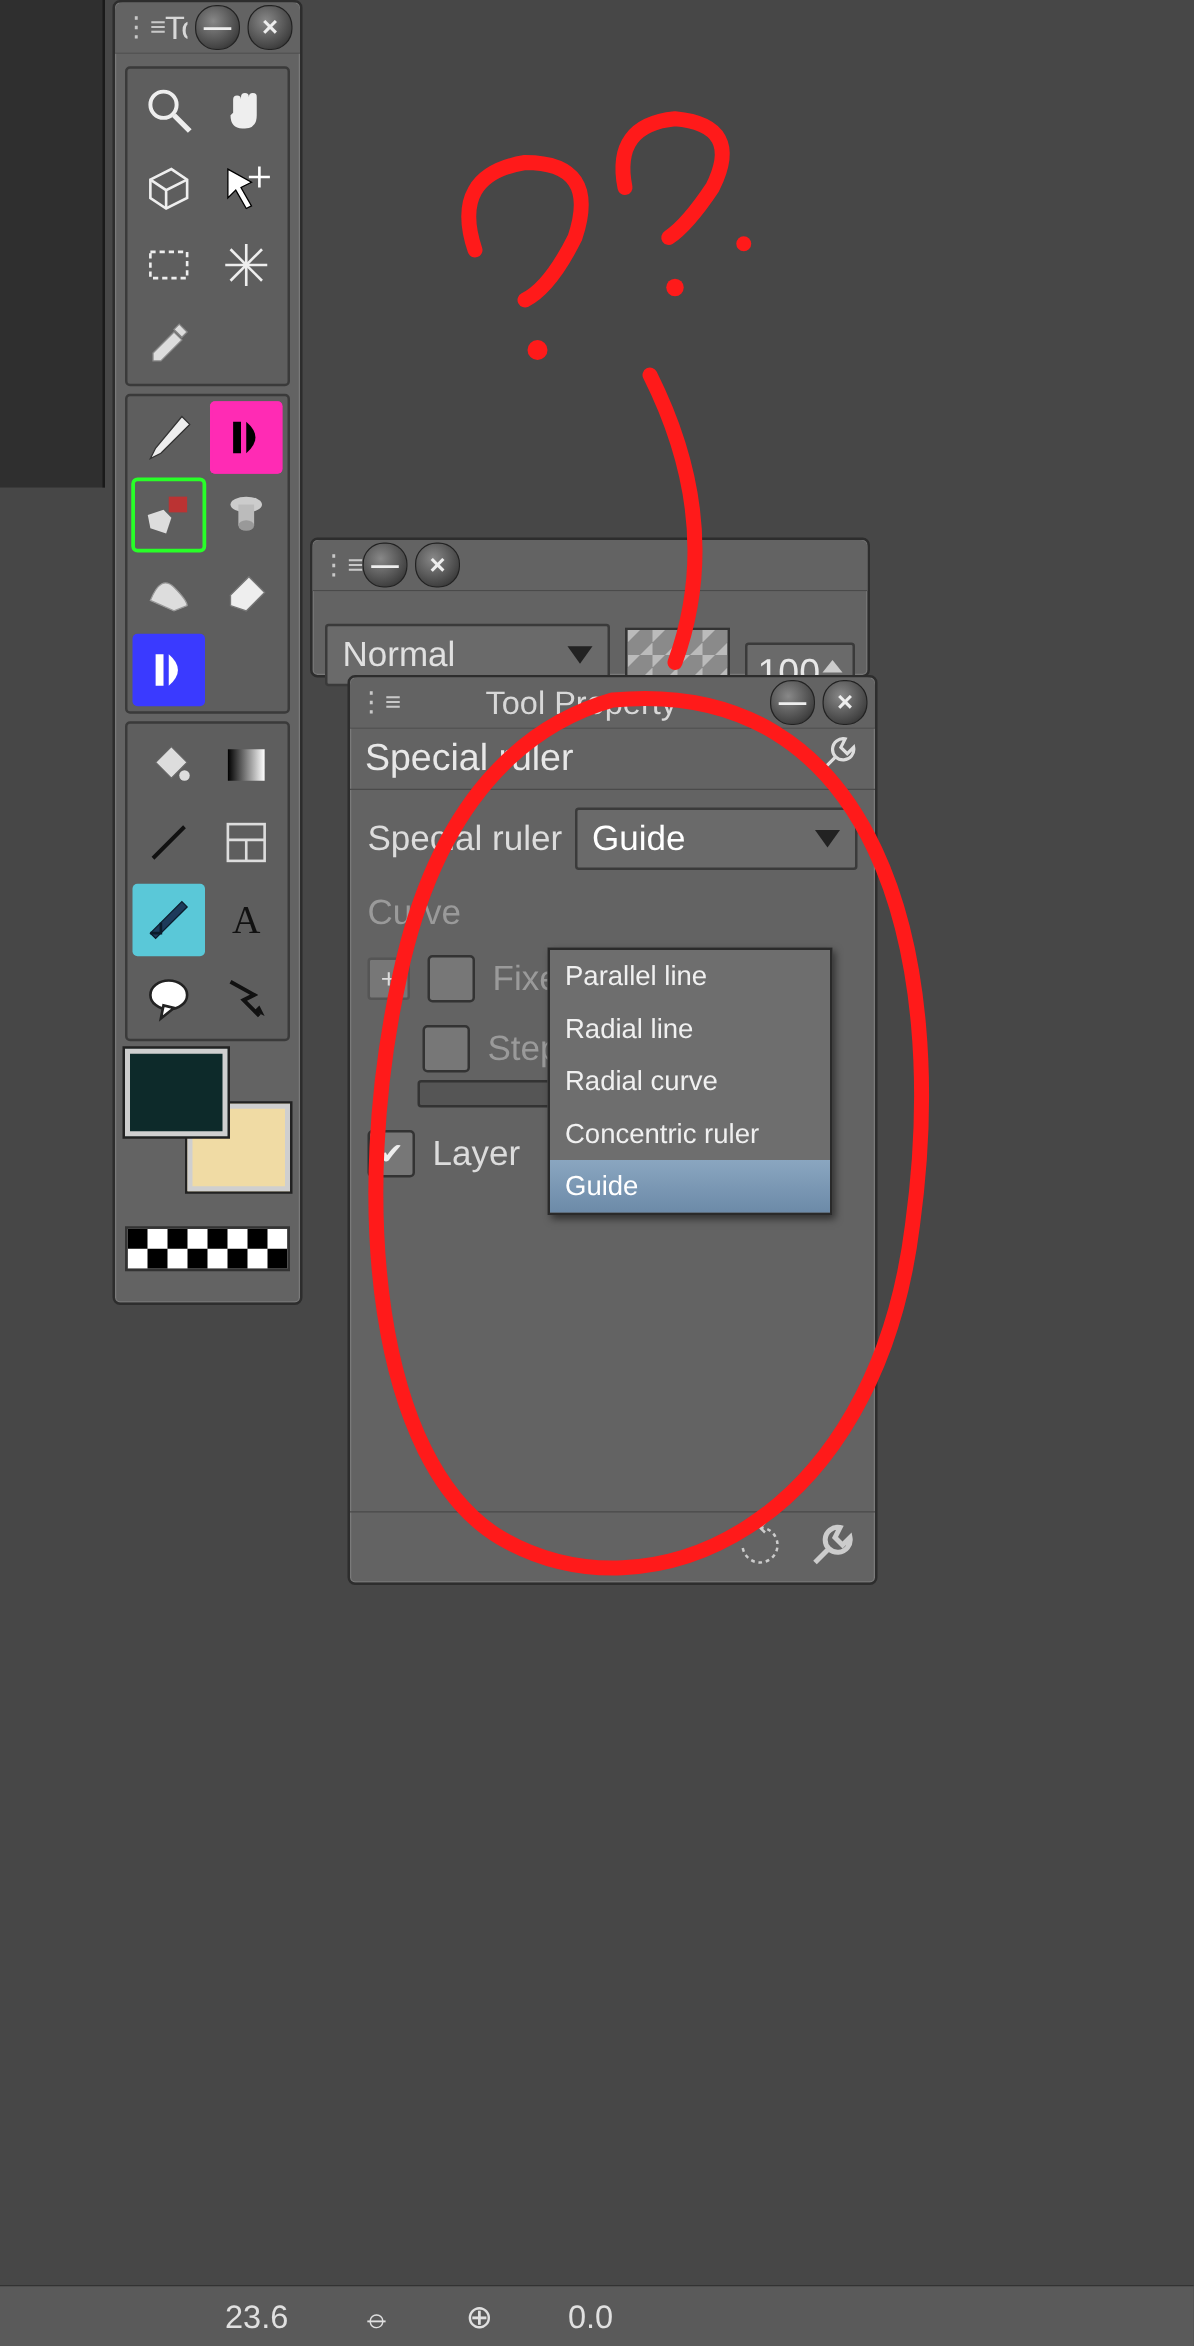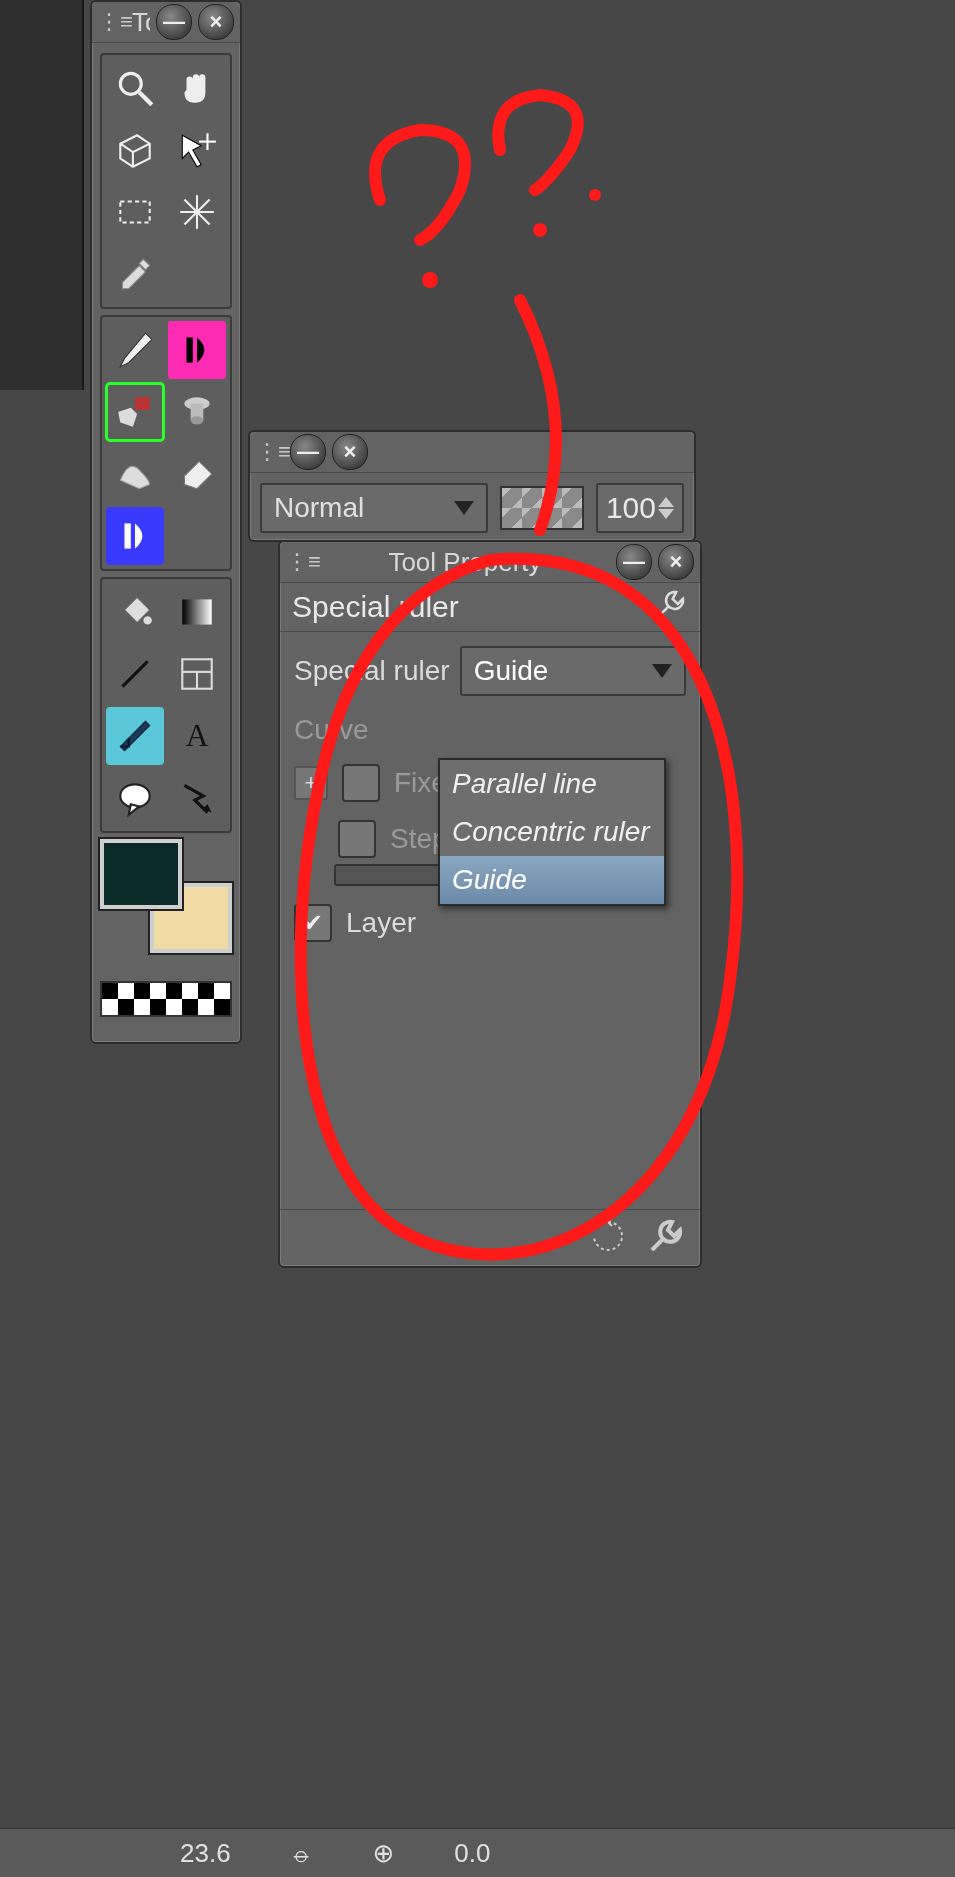--- a/index.html
+++ b/index.html
@@ -160,20 +160,21 @@
     display: flex;
     align-items: center;
     gap: 2px;
     height: 46px;
     background: #6a6a6a;
     border: 2px solid #3a3a3a;
     border-radius: 3px;
     padding: 0 8px;
     font-size: 30px;
     color: #e8e8e8;
+    margin-top: 31px;
   }
   .spinner {
     display:flex; flex-direction:column; gap:2px;
   }
   .spinner div{ width:0;height:0;border-left:8px solid transparent;border-right:8px solid transparent;}
   .spinner .up{border-bottom:10px solid #ccc;}
   .spinner .dn{border-top:10px solid #ccc;}
 
   
   #toolprop-panel {
@@ -228,24 +229,23 @@
     position:absolute;
     left:438px; top:758px;
     width:224px;
     background:#6e6e6e;
     border:2px solid #2a2a2a;
     box-shadow:3px 3px 6px rgba(0,0,0,.5);
     z-index:50;
   }
   #ruler-menu .item{
     padding:8px 12px;
-    font-size:28px;
+    font-size:22px;
     color:#f0f0f0;
     cursor:default;
-    font-style:italic;
   }
   #ruler-menu .item.selected{
     background:linear-gradient(#8aa6c0,#6c8aa8);
     color:#fff;
   }
 
   
   #red-overlay{position:absolute;left:0;top:0;width:955px;height:1877px;pointer-events:none;z-index:100;}
 
   
@@ -510,20 +510,22 @@
     <span>
       <svg viewBox="0 0 40 40">
           <path d="M26 6 a10 10 0 1 0 8 8 l-6 6 -6 -6 z M18 22 L6 34" fill="none" stroke="#ccc" stroke-width="4"></path>
         </svg>
     </span>
   </div>
 </div>
 
 <div id="ruler-menu">
     <div class="item">Parallel line</div>
+    <div class="item">Radial line</div>
+    <div class="item">Radial curve</div>
     <div class="item">Concentric ruler</div>
     <div class="item selected">Guide</div>
   </div>
 
 <div id="status-strip">
   <span>23.6</span>
   <span>⦵</span>
   <span>⊕</span>
   <span>0.0</span>
 </div>

